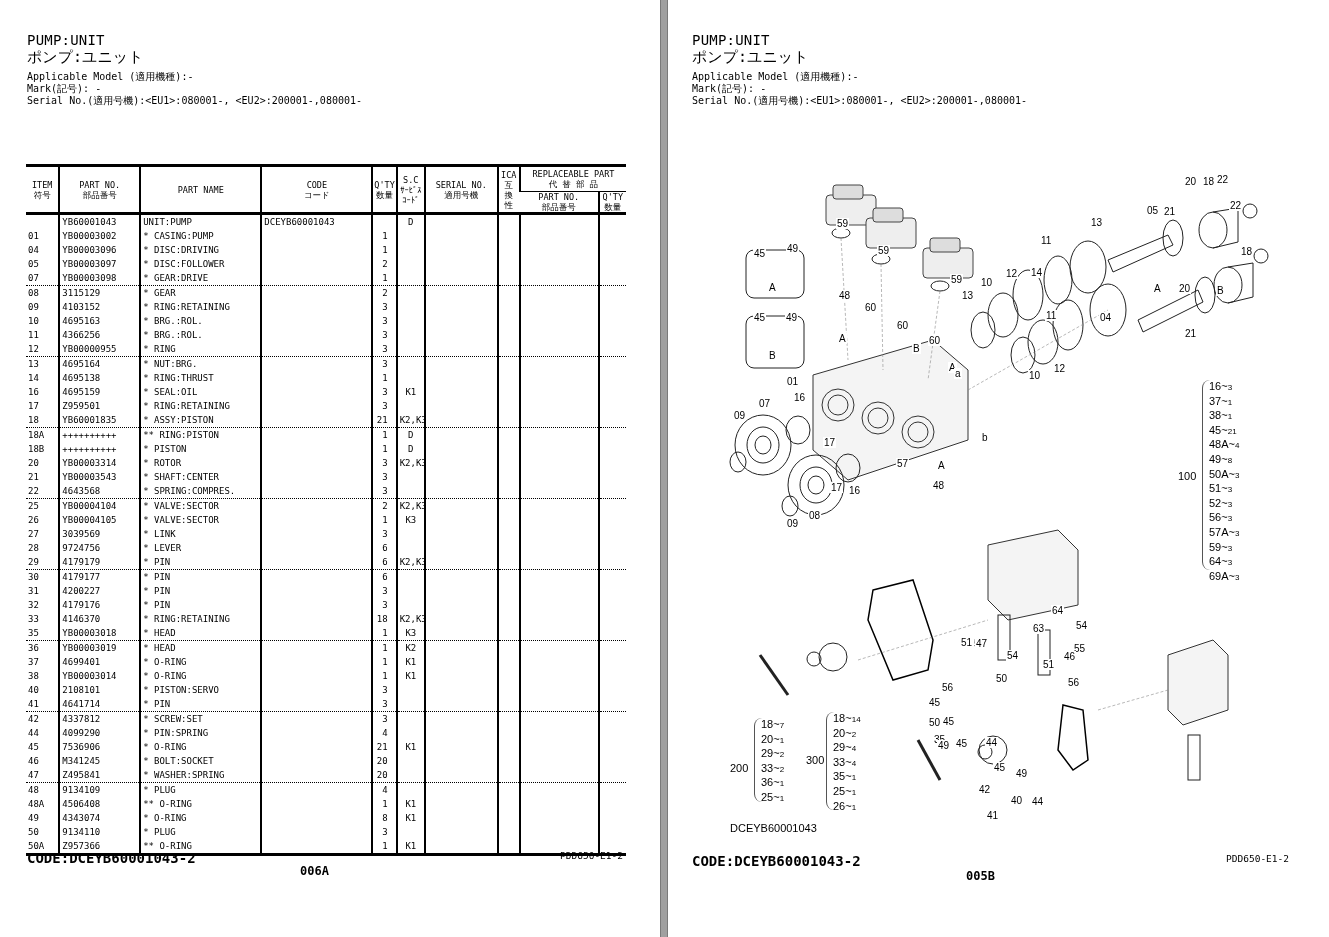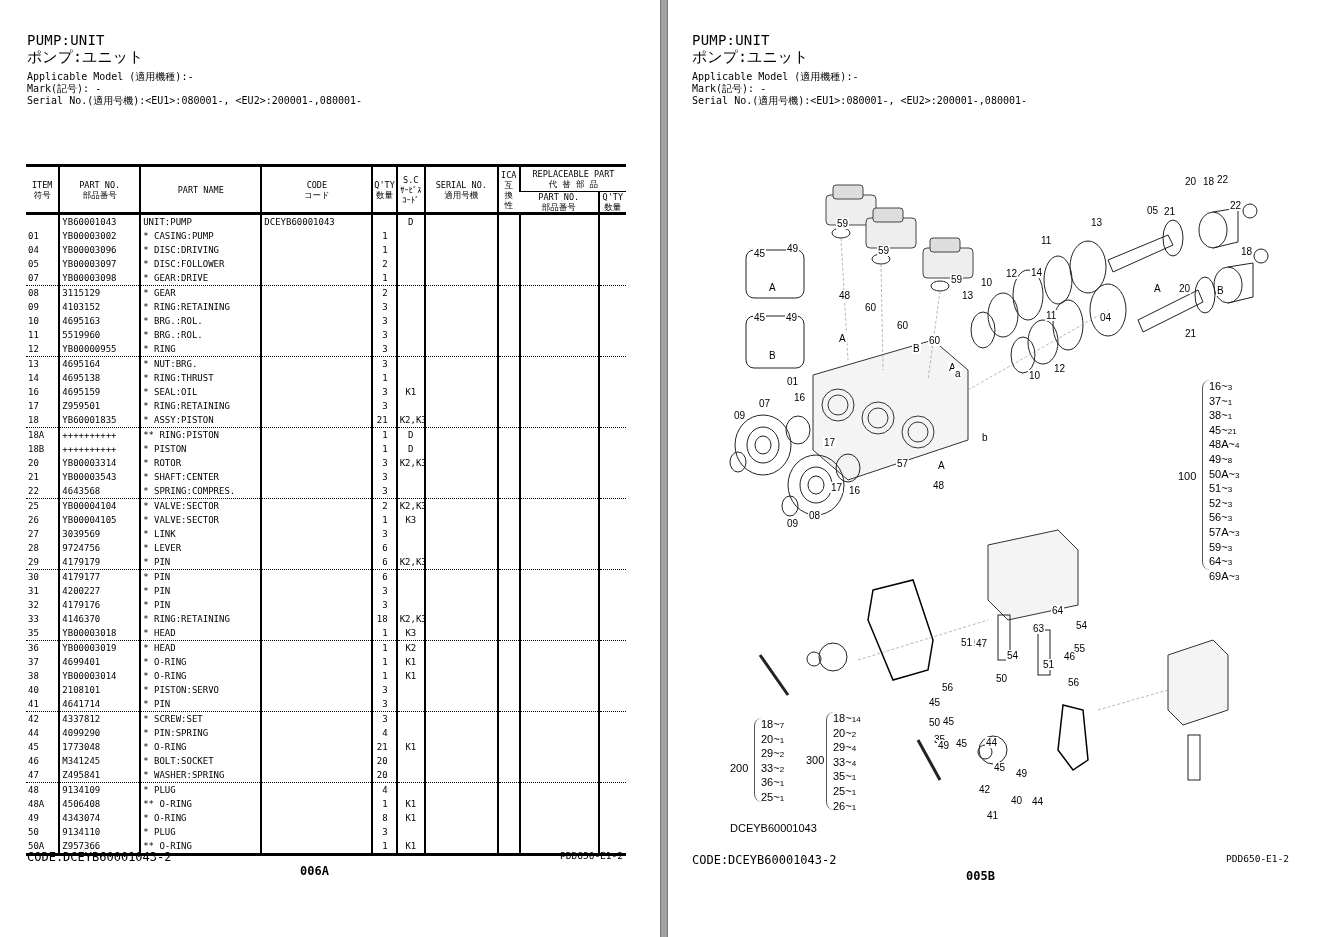--- a/index.html
+++ b/index.html
@@ -24,21 +24,21 @@
   table.parts thead tr.r1 th { border-top:3px solid #000; }
   table.parts thead tr.last th, table.parts thead th.rs { border-bottom:3px solid #000; }
   table.parts th:first-child, table.parts td:first-child { border-left:none; }
   table.parts td { height:14px; line-height:14px; padding:0 2px; border-left:2px solid #000; white-space:nowrap; overflow:hidden; }
   table.parts td.c { text-align:center; }
   table.parts td.r { text-align:right; padding-right:8px; }
   table.parts tr.grp-end td { border-bottom:1.5px dotted #000; }
   table.parts tr.final td { border-bottom:3px solid #000; }
   .subhdr { border-top:1px solid #000; }
 
-  .foot-code { position:absolute; left:27px; top:850px; font-family:"DejaVu Sans Mono", monospace; font-size:12px; }
+  .foot-code { position:absolute; left:27px; top:850px; font-family:"DejaVu Sans Mono", monospace; font-size:14px;font-weight:bold; }
   .foot-ref  { position:absolute; right:37px; top:850px; font-family:"DejaVu Sans Mono", monospace; font-size:9.5px; }
   .foot-page { position:absolute; top:864px; font-family:"DejaVu Sans Mono", monospace; font-size:12px; font-weight:bold; }
 
   #page-right .foot-ref { right:40px; }
   .diagram { position:absolute; left:0; top:150px; width:661px; height:680px; }
   .diagram svg { width:100%; height:100%; }
   .kit { position:absolute; font-family:"Liberation Sans", sans-serif; font-size:11px; line-height:13.6px; }
   .kit .num { position:absolute; }
   .kit .list { position:absolute; border-left:1px solid #555; border-radius:8px 0 0 8px; padding-left:6px; }
   .kit .list div { white-space:nowrap; }
@@ -179,21 +179,21 @@
           <td></td>
           <td class="r">3</td>
           <td class="c"></td>
           <td></td>
           <td></td>
           <td></td>
           <td></td>
         </tr>
         <tr>
           <td>11</td>
-          <td>5519960</td>
+          <td>4366256</td>
           <td>* BRG.:ROL.</td>
           <td></td>
           <td class="r">3</td>
           <td class="c"></td>
           <td></td>
           <td></td>
           <td></td>
           <td></td>
         </tr>
         <tr class="grp-end">
@@ -527,21 +527,21 @@
           <td></td>
           <td class="r">4</td>
           <td class="c"></td>
           <td></td>
           <td></td>
           <td></td>
           <td></td>
         </tr>
         <tr>
           <td>45</td>
-          <td>1773048</td>
+          <td>7536906</td>
           <td>* O-RING</td>
           <td></td>
           <td class="r">21</td>
           <td class="c">K1</td>
           <td></td>
           <td></td>
           <td></td>
           <td></td>
         </tr>
         <tr>

